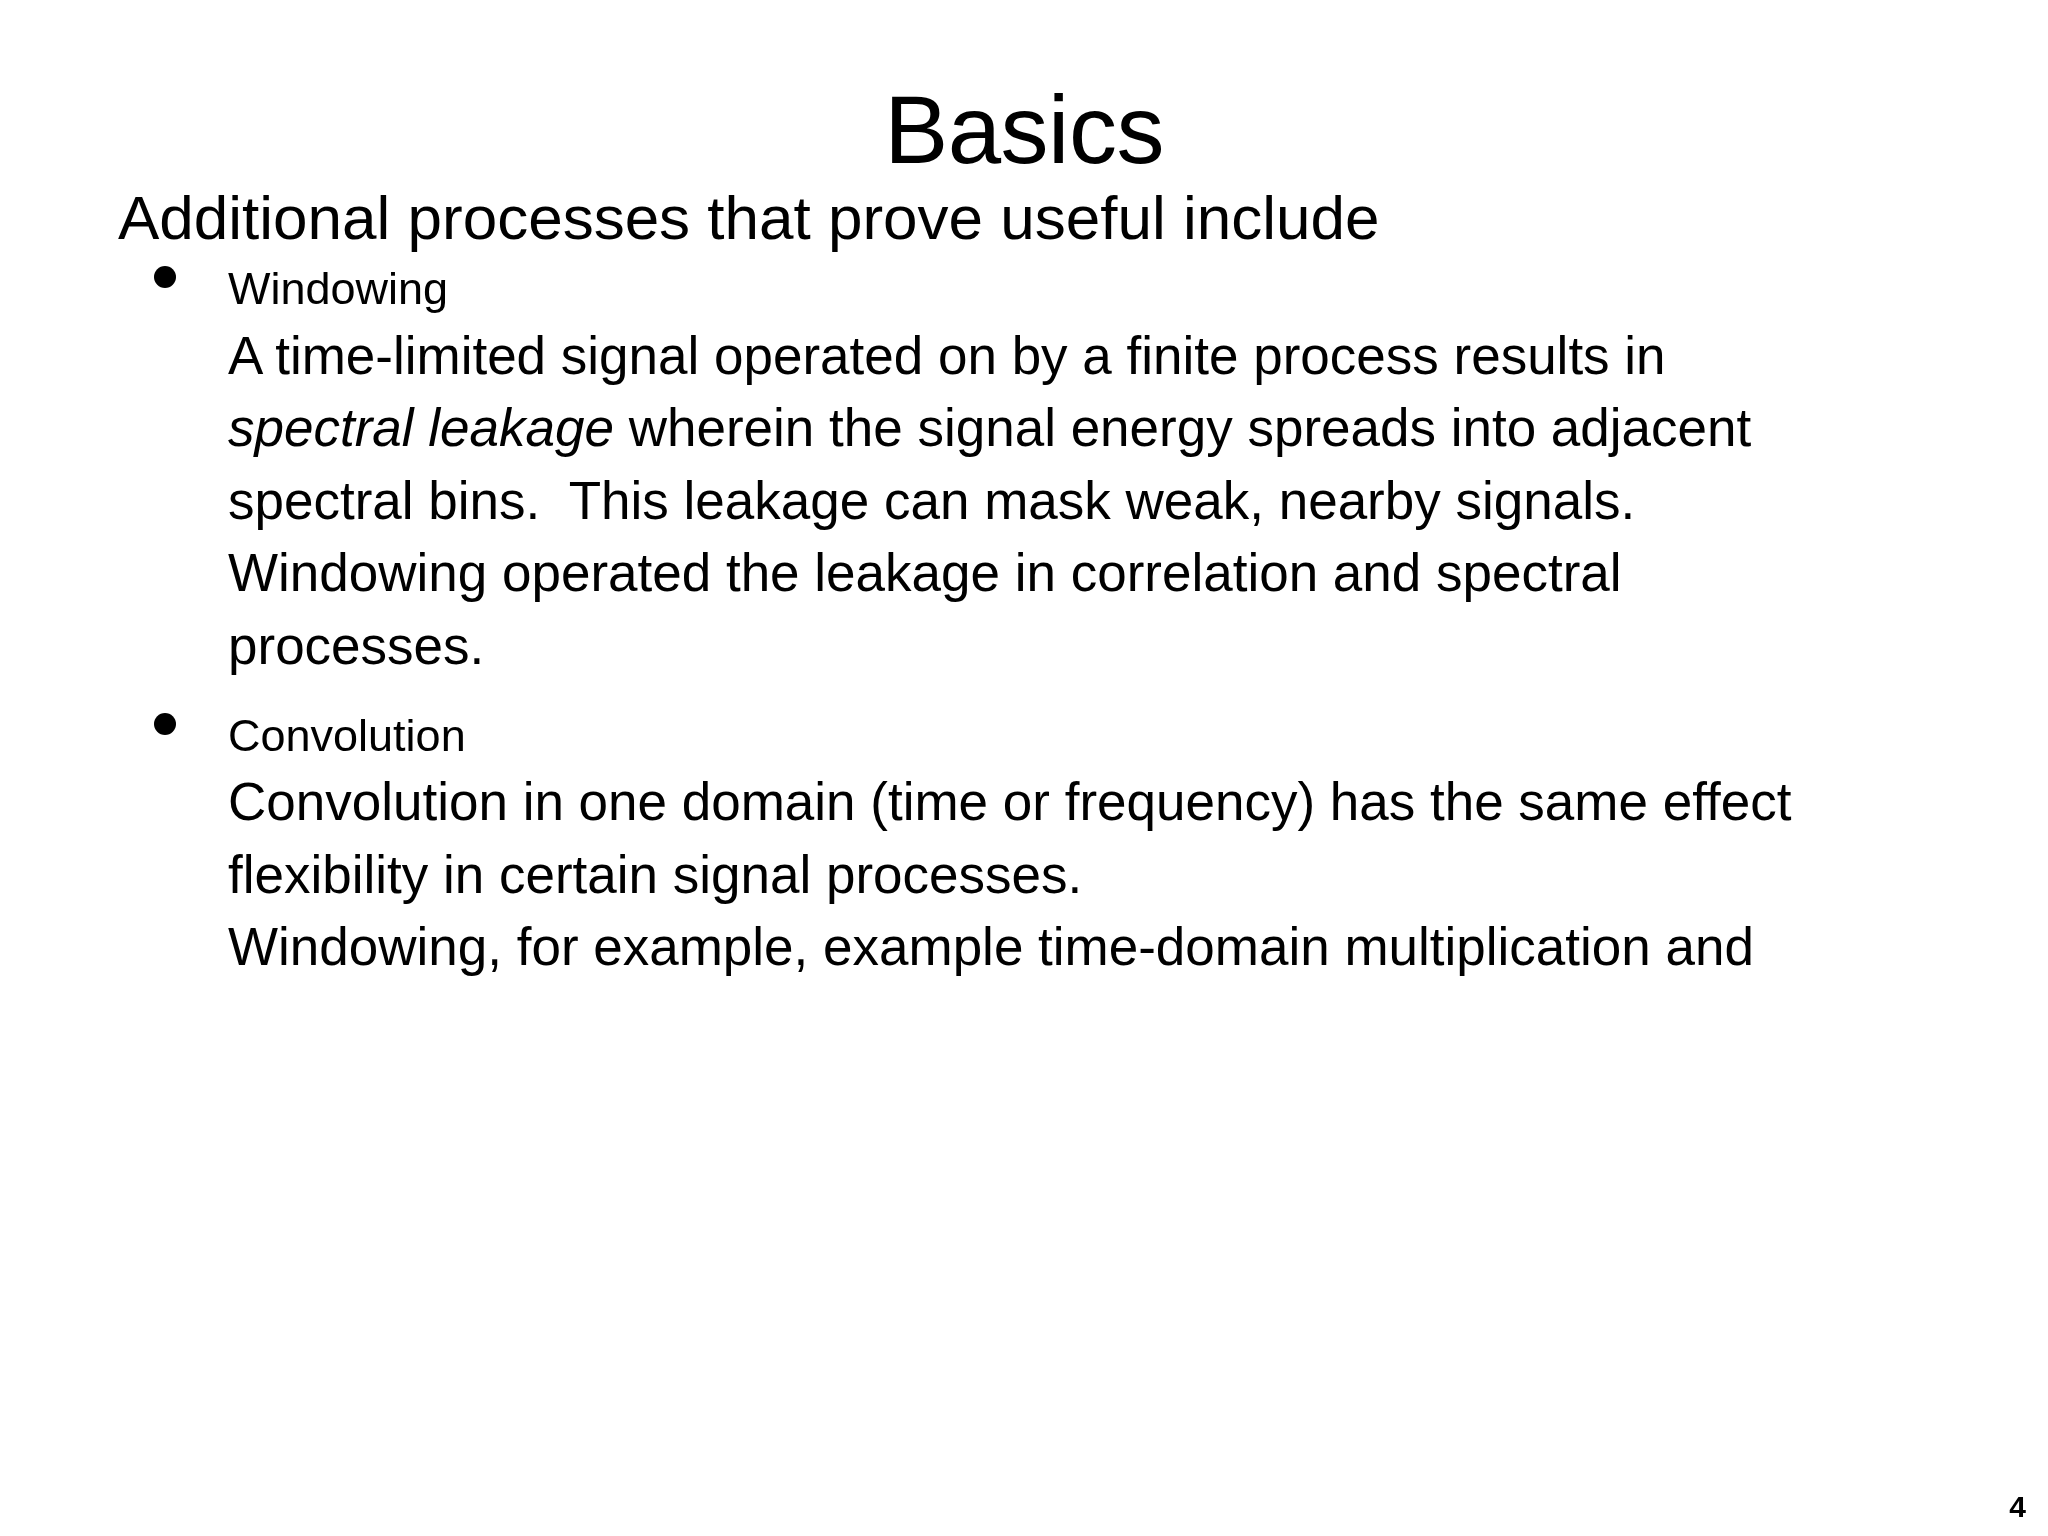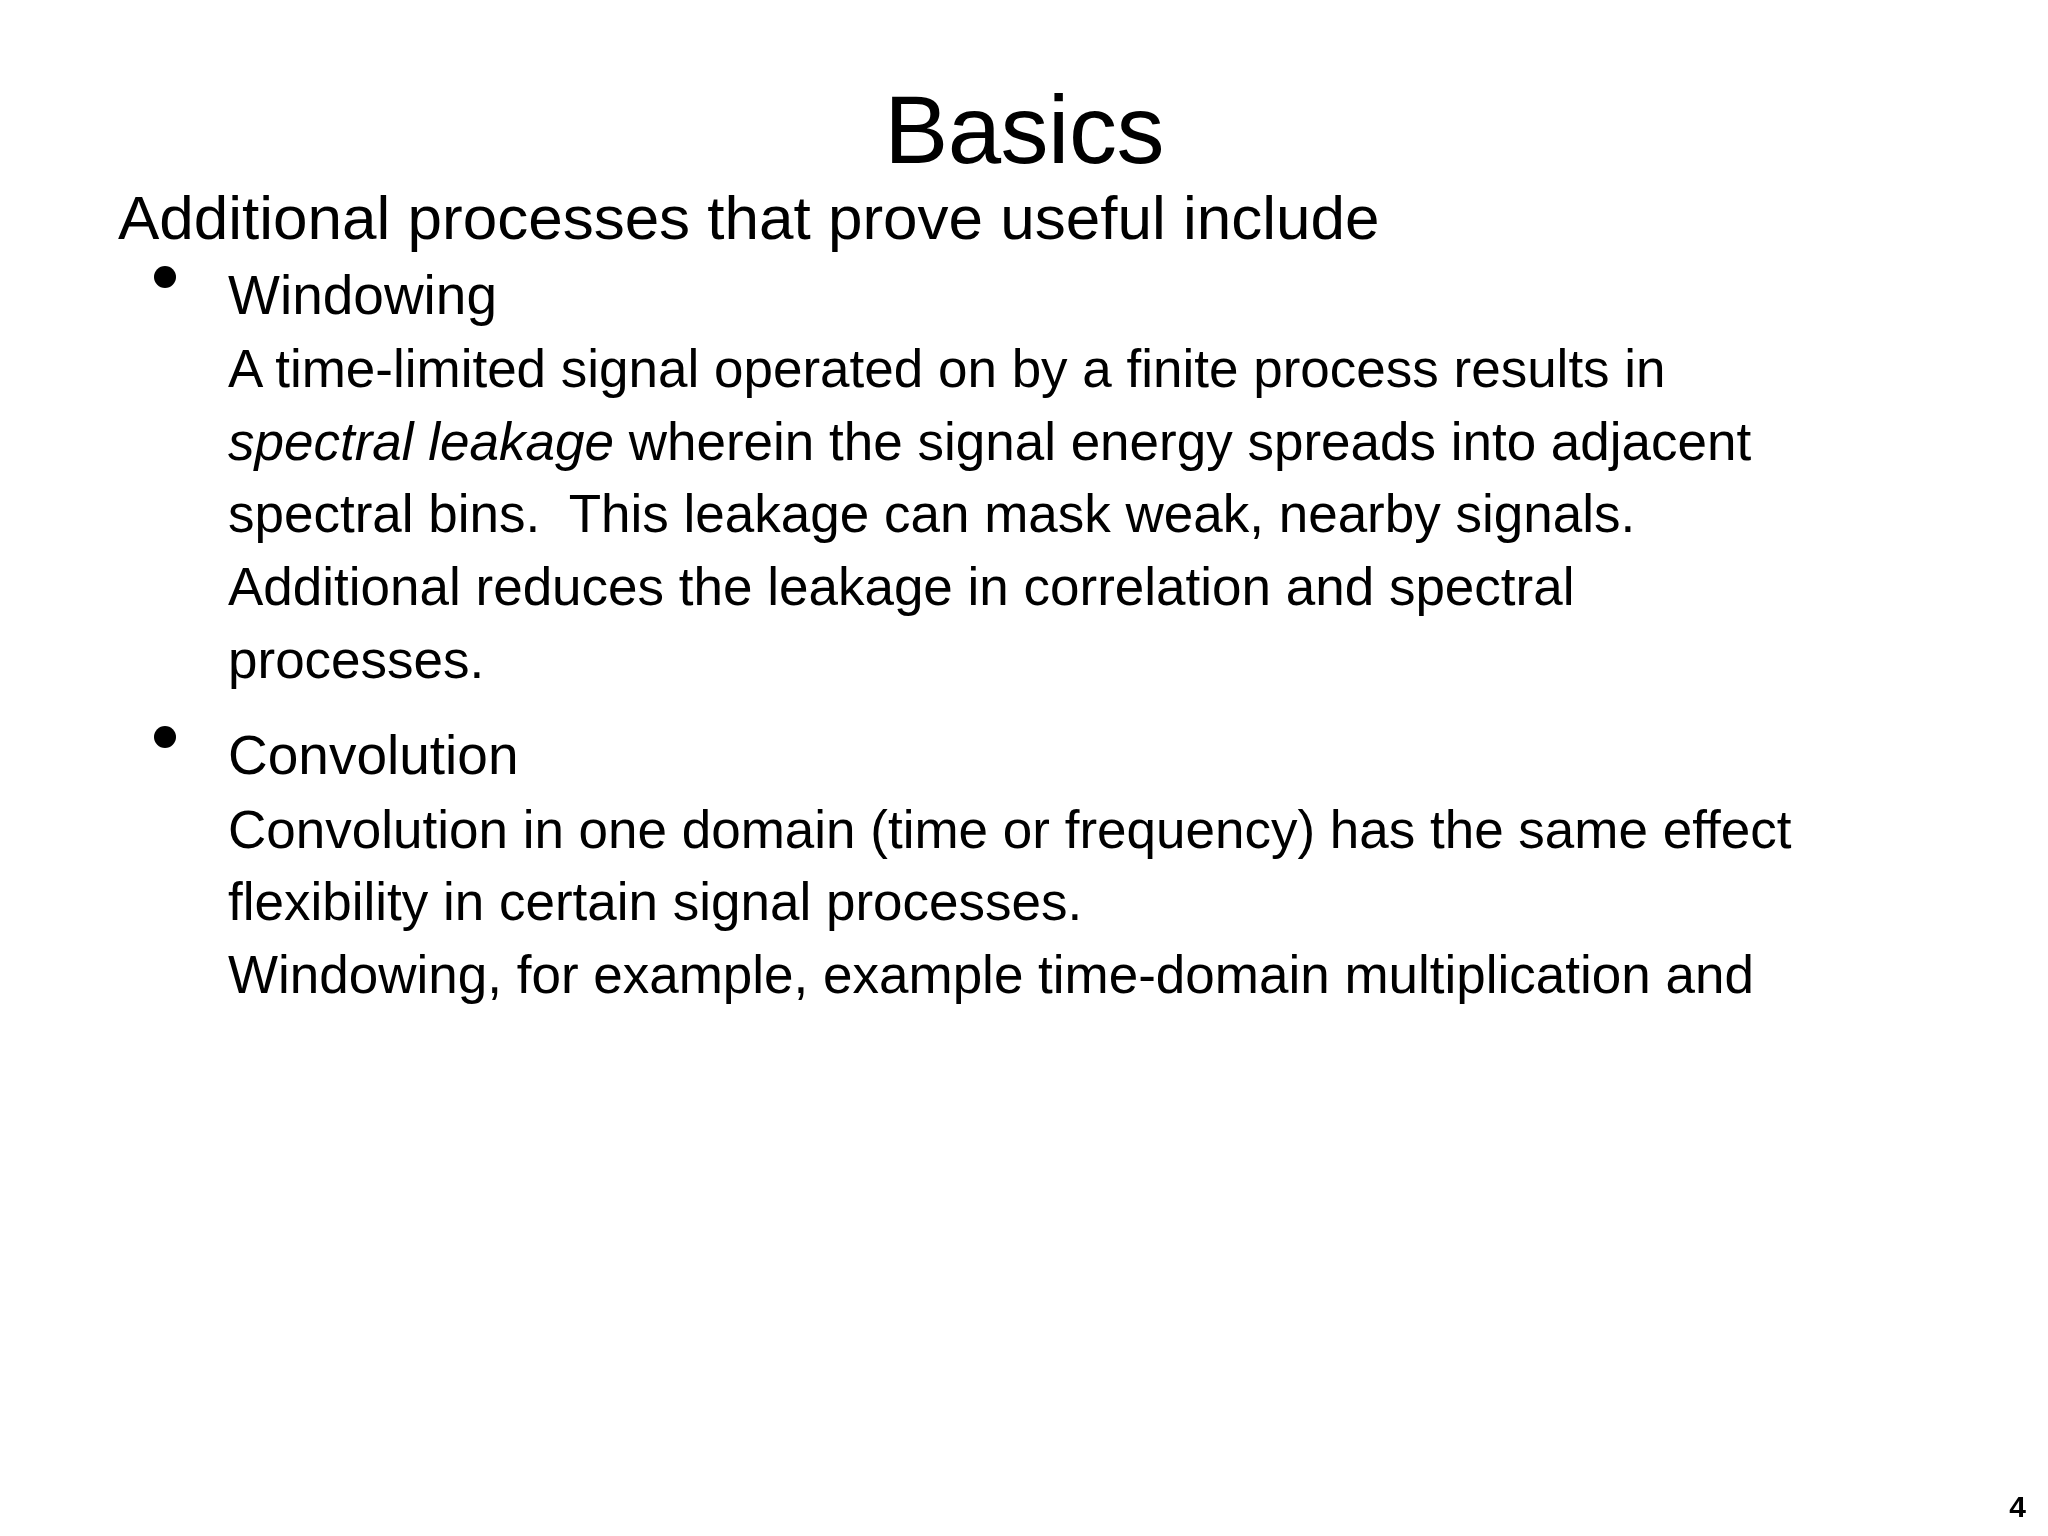--- a/index.html
+++ b/index.html
@@ -75,21 +75,21 @@
     left: -74px;
     top: 8px;
     width: 22px;
     height: 22px;
     border-radius: 50%;
     background: #000000;
     display: block;
   }
 
   .bullet-head {
-    font-size: 55px;
+    font-size: 45px;
     line-height: 1.37;
     font-weight: 400;
     white-space: nowrap;
   }
 
   .bullet-body {
     font-size: 53px;
     line-height: 1.37;
     font-weight: 400;
   }
@@ -126,21 +126,21 @@
 
     <ul class="bullet-list">
 
       <li class="bullet-item">
         <span class="bullet-marker"></span>
         <div class="bullet-head">Windowing</div>
         <div class="bullet-body">
           <span class="line"><span>A time-limited signal operated on by a finite process results in</span></span>
           <span class="line"><span class="ital">spectral leakage</span><span> wherein the signal energy spreads into adjacent</span></span>
           <span class="line"><span>spectral bins.  This leakage can mask weak, nearby signals.</span></span>
-          <span class="line"><span>Additional reduces the leakage in correlation and spectral</span></span>
+          <span class="line"><span>Windowing operated the leakage in correlation and spectral</span></span>
           <span class="line"><span>processes.</span></span>
         </div>
       </li>
 
       <li class="bullet-item">
         <span class="bullet-marker"></span>
         <div class="bullet-head">Convolution</div>
         <div class="bullet-body">
           <span class="line"><span>Convolution in one domain (time or frequency) has the same effect</span></span>
           <span class="line"><span>flexibility in certain signal processes.</span></span>

